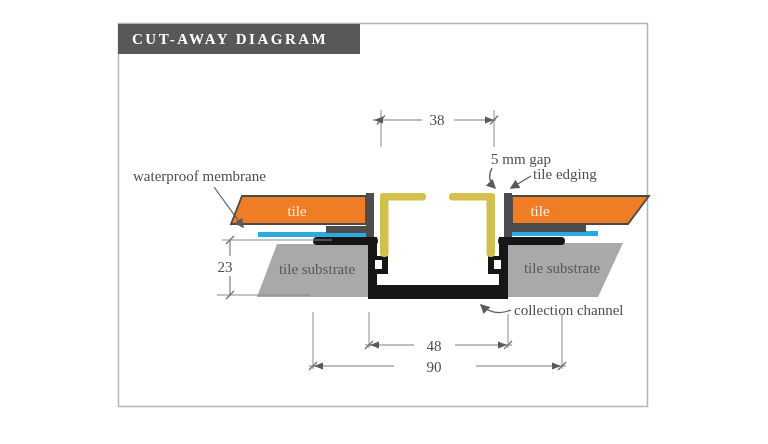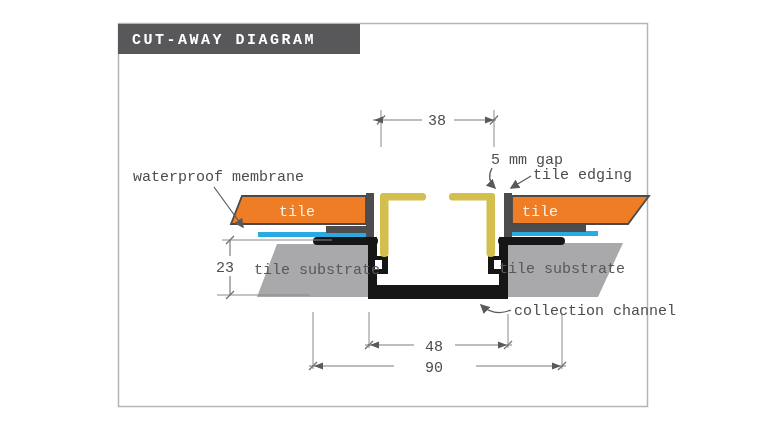--- a/index.html
+++ b/index.html
@@ -1,17 +1,17 @@
 <!DOCTYPE html>
 <html><head>
 <meta charset="utf-8">
 <style>
   html,body{margin:0;padding:0;background:#ffffff;}
   .stage{position:relative;width:768px;height:444px;background:#ffffff;overflow:hidden;
-         font-family:Liberation Mono, monospace;}
+         font-family:Liberation Serif, serif;}
   svg{display:block;}
   .dim-line{stroke:#7d7d80;stroke-width:1.2;fill:none;}
   .ext-line{stroke:#8a8a8d;stroke-width:1;fill:none;}
   .tick{stroke:#6f6f72;stroke-width:1.2;fill:none;}
   .leader{stroke:#5a5a5d;stroke-width:1.2;fill:none;}
   .dim-text{font-size:15px;fill:#4d4d4f;}
   .label-text{font-size:15px;fill:#4d4d4f;}
   .part-text{font-size:15px;}
   .title-text{font-size:15px;font-weight:bold;letter-spacing:2.5px;fill:#ffffff;}
   .outline{stroke:#4a4a4c;stroke-width:1.8;}

